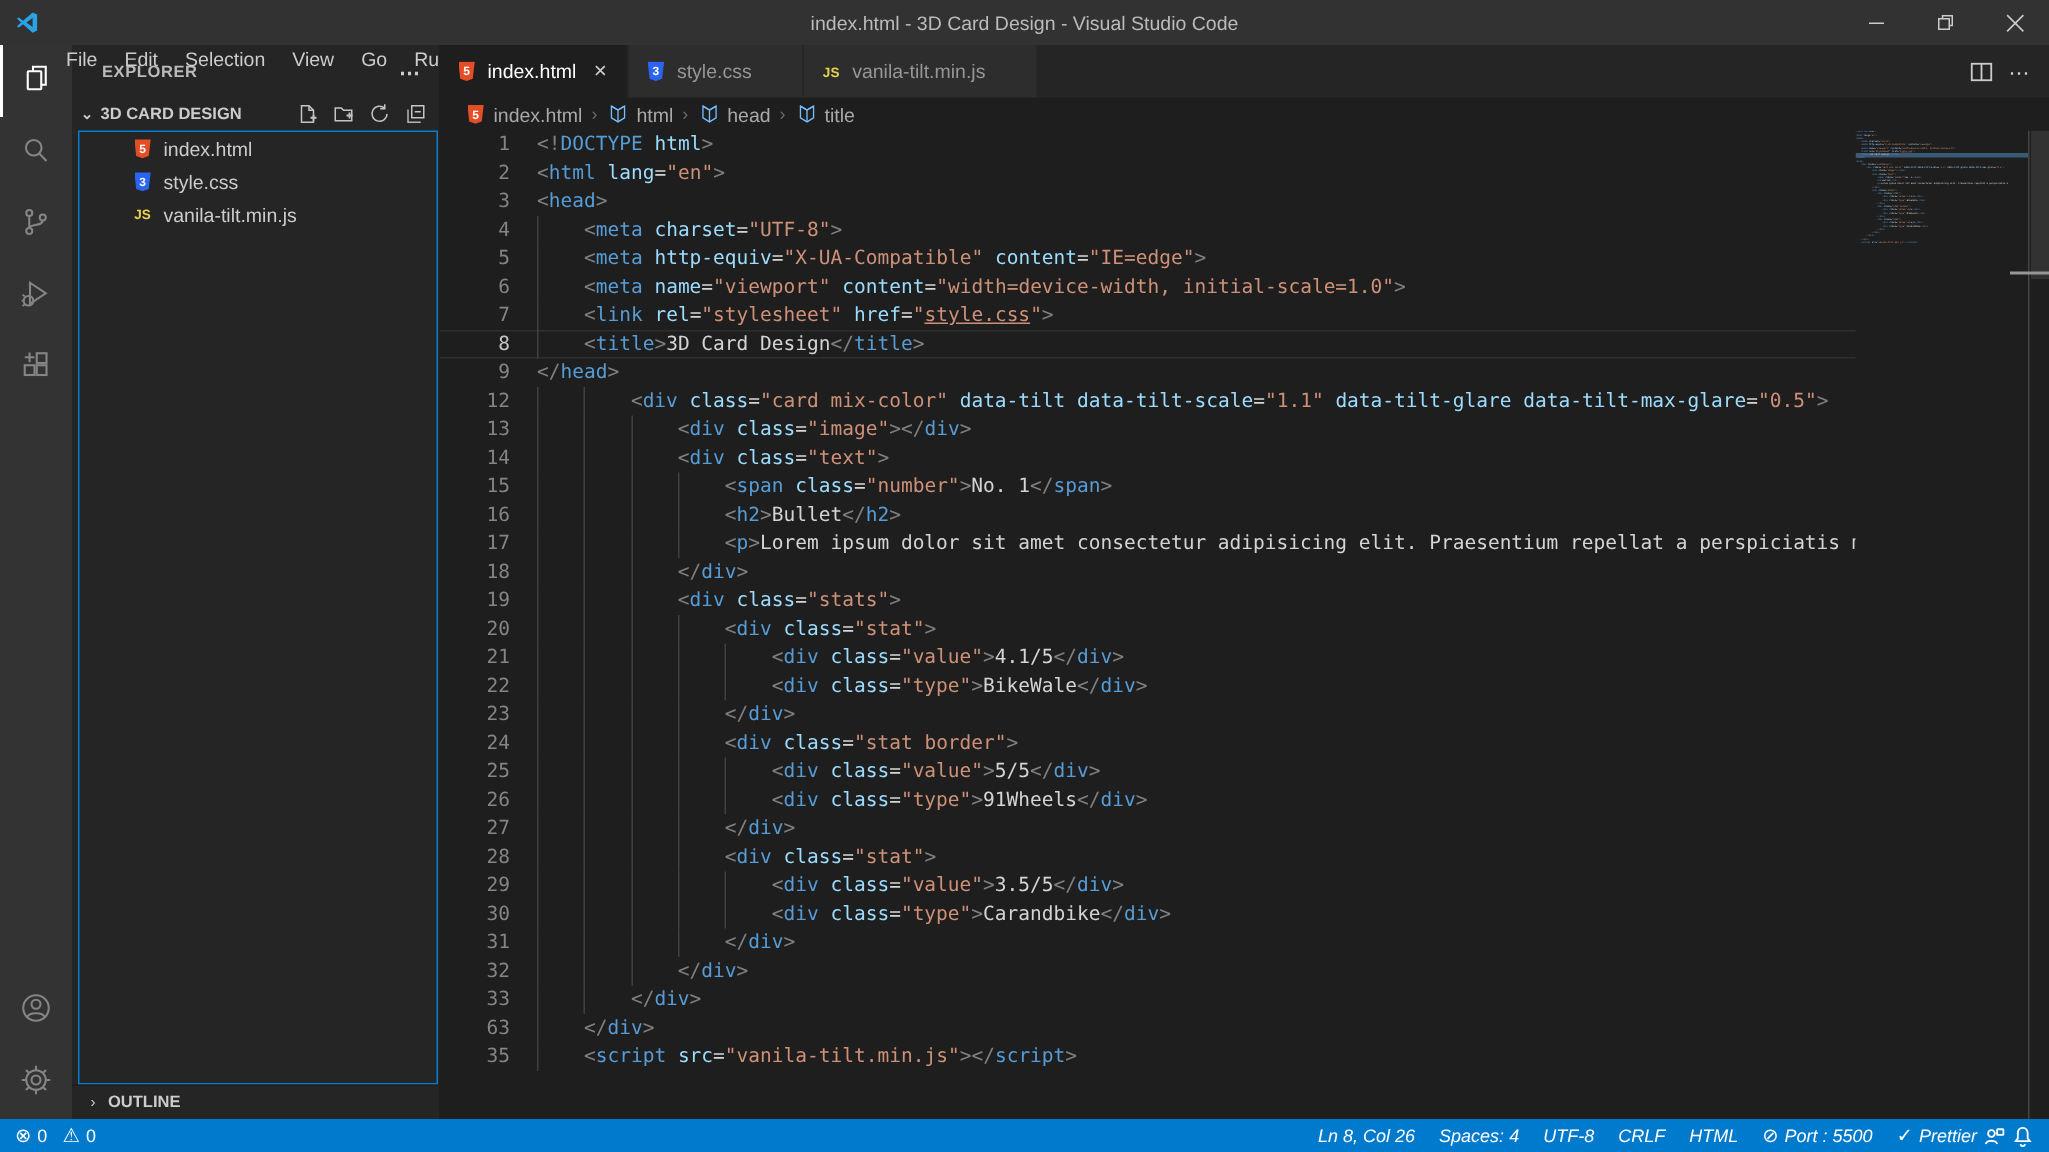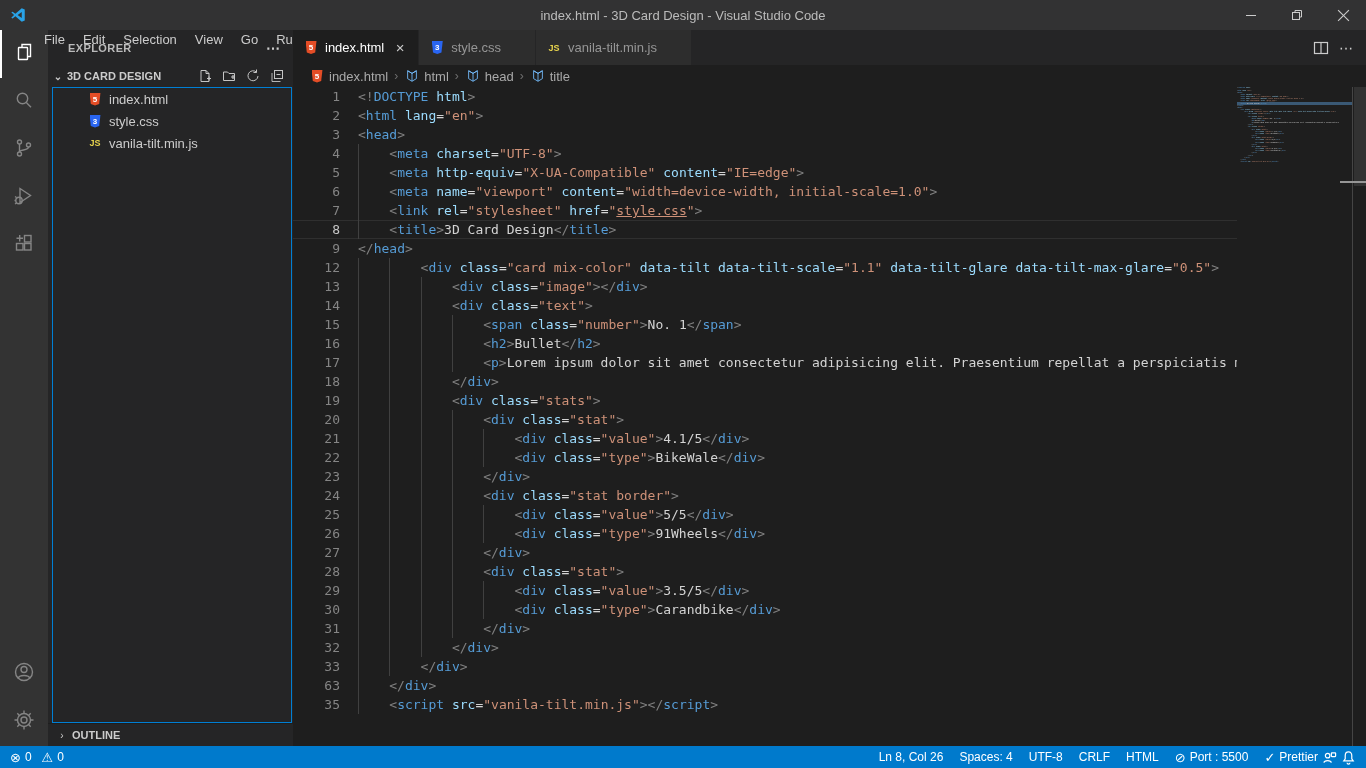--- a/index.html
+++ b/index.html
@@ -96,21 +96,21 @@
   .vscrollbar { position:relative; width:14px; border-left:1px solid #454545; }
   .vthumb { position:absolute; top:0; left:1px; right:0; height:99px; background:rgba(121,121,121,0.22); }
   .ruler-marker { position:absolute; right:0; width:26px; height:2px; background:#969696; }
 
   
   .statusbar { height:22px; background:#007acc; color:#ffffff; display:flex; align-items:center;
                font-size:12px; flex:0 0 22px; padding:0 10px 0 10px; }
   .st-left { display:flex; align-items:center; gap:10px; }
   .st-item { display:flex; align-items:center; gap:4px; white-space:nowrap; }
   .st-item .glyph { font-size:13px; font-family:"DejaVu Sans", sans-serif; }
-  .st-right { margin-left:auto; display:flex; align-items:flex-start; gap:4px; }
+  .st-right { margin-left:auto; display:flex; align-items:flex-start; gap:4px;font-style:italic; }
   .st-right svg { stroke:#ffffff; fill:none; stroke-width:1.3; }
 </style>
 </head>
 <body>
 
 <div id="app">
 
   <div class="titlebar">
     <svg class="vscode-logo" viewBox="0 0 24 24">
       <path d="M17 3 L8.5 10.4 L4.8 7.5 L3 8.4 L6.7 12 L3 15.6 L4.8 16.5 L8.5 13.6 L17 21 L21 19.2 V4.8 Z M17 8 V16 L11.5 12 Z" fill="#29a3e8"></path>

